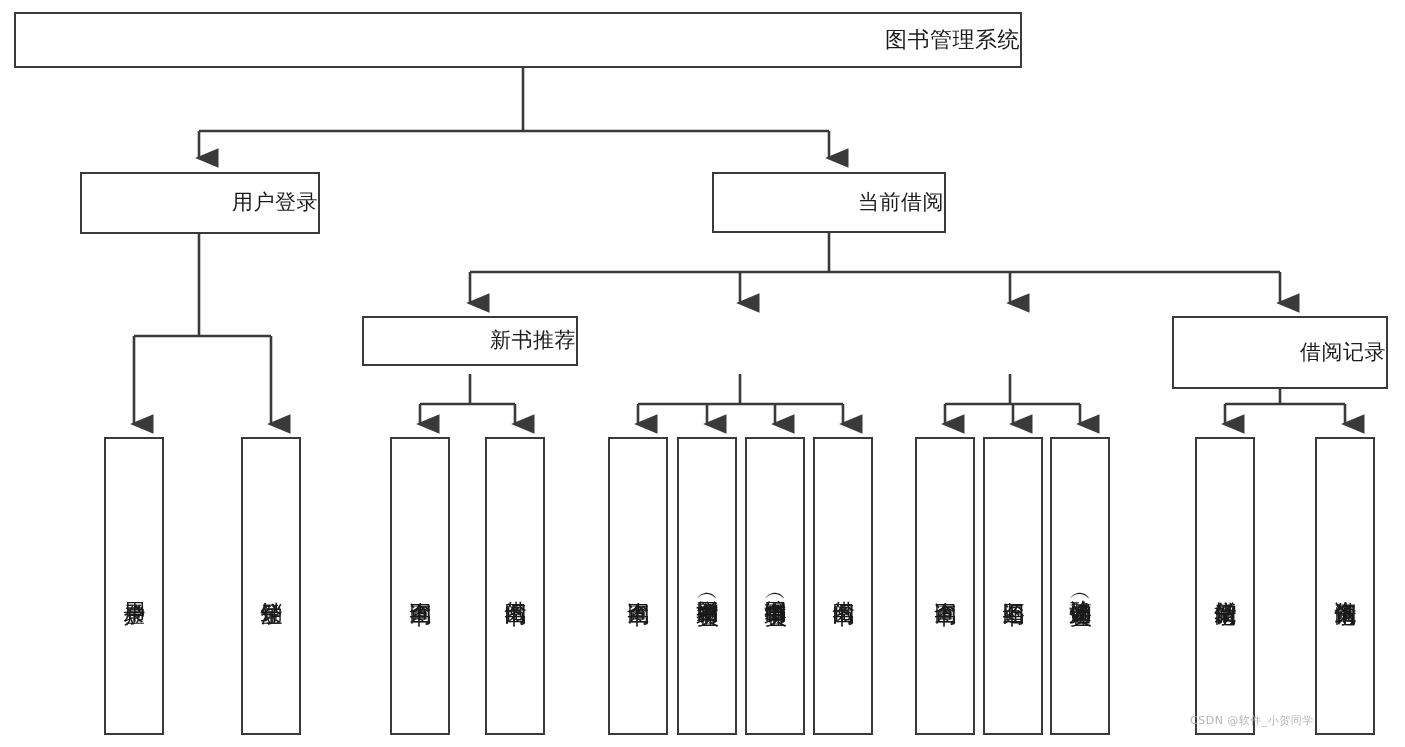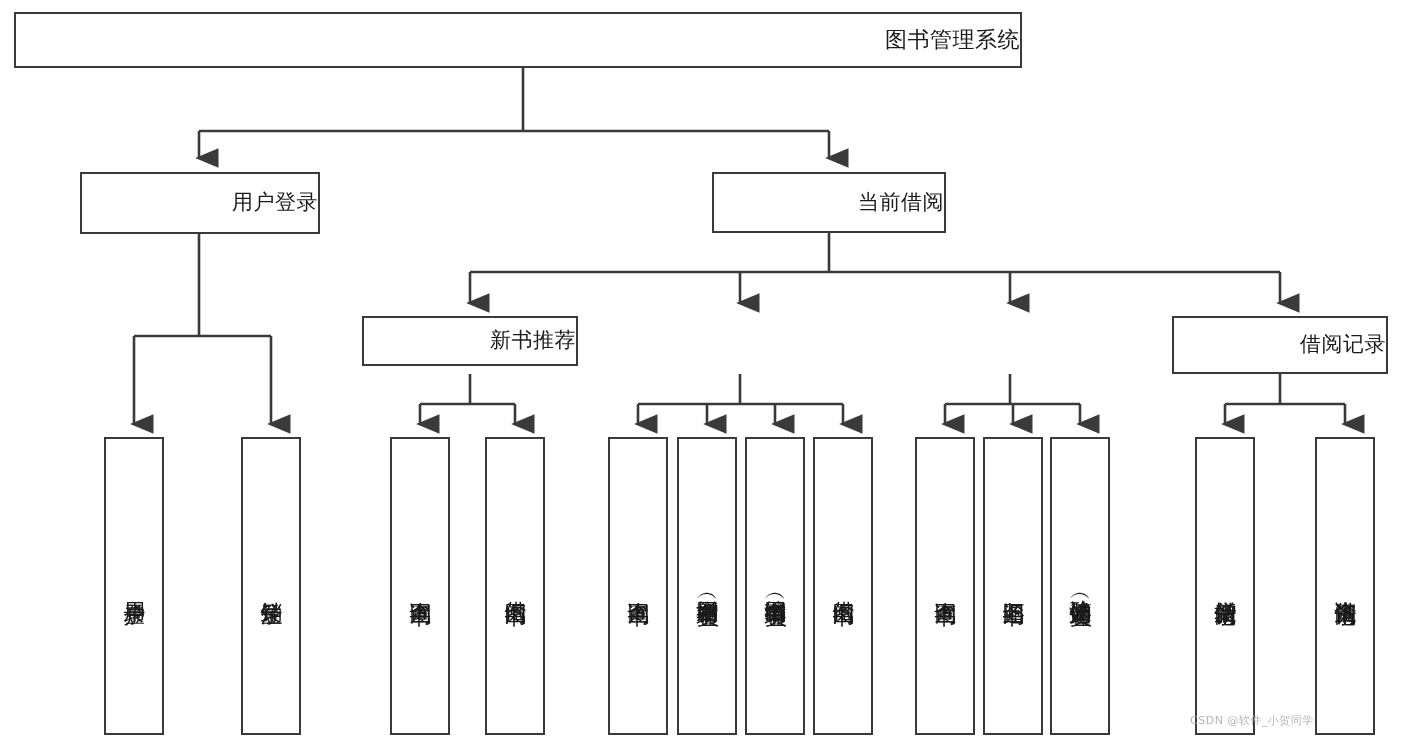--- a/index.html
+++ b/index.html
@@ -127,21 +127,21 @@
   <div class="node node-h" style="left:712px; top:172px; width:234px; height:61px;">
     <span class="label">当前借阅</span>
   </div>
 
   <div class="node node-h" style="left:362px; top:316px; width:216px; height:50px;">
     <span class="label">新书推荐</span>
   </div>
 
 
 
-  <div class="node node-h" style="left:1172px; top:316px; width:216px; height:58px;">
+  <div class="node node-h" style="left:1172px; top:316px; width:216px; height:73px;">
     <span class="label">借阅记录</span>
   </div>
 
   <div class="node node-v" style="left:104px; top:437px; width:60px; height:298px;">
     <span class="label">用户登录</span>
   </div>
 
   <div class="node node-v" style="left:241px; top:437px; width:60px; height:298px;">
     <span class="label">注销登录</span>
   </div>

